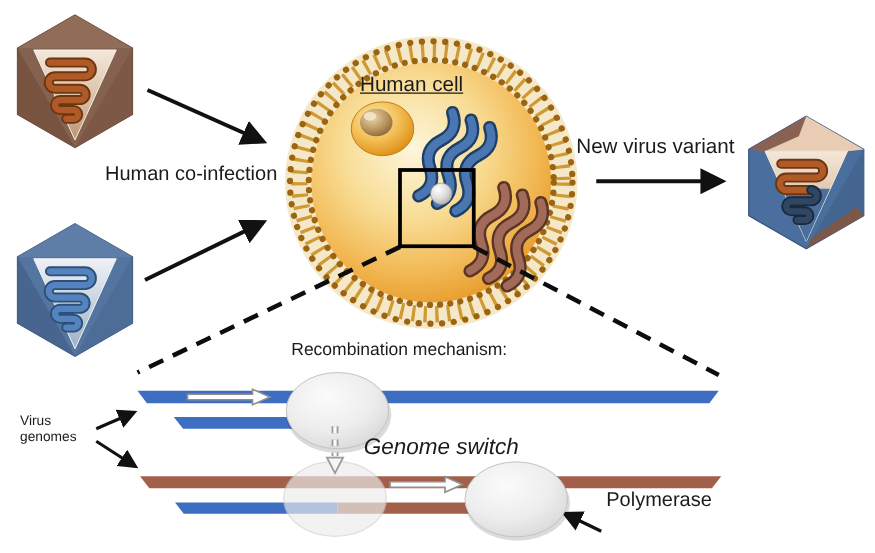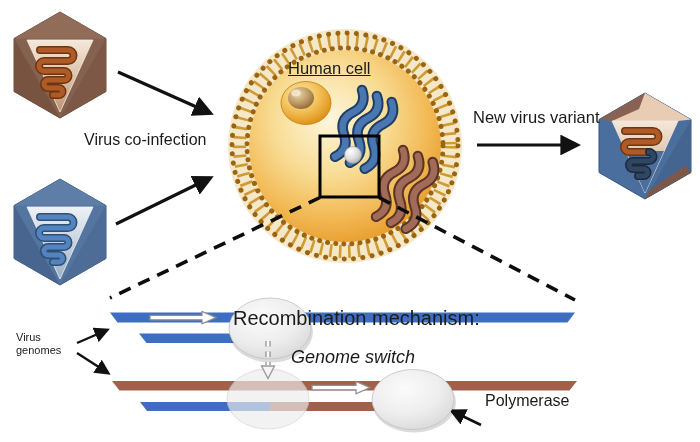--- a/index.html
+++ b/index.html
@@ -3,22 +3,22 @@
 <meta charset="utf-8">
 <style>
   html,body{margin:0;padding:0;}
   body{width:700px;height:442px;background:#ffffff;position:relative;overflow:hidden;
        font-family:"Liberation Sans",sans-serif;}
   #canvas{position:absolute;left:0;top:0;}
   .label{position:absolute;color:#1b1b1b;white-space:nowrap;
          font-family:"Liberation Sans",sans-serif;}
   .lbl-coinfection{left:84px;top:131px;font-size:16px;}
   .lbl-humancell{left:288px;top:59px;font-size:16.5px;text-decoration:underline;}
-  .lbl-newvariant{left:461px;top:108px;font-size:16.5px;margin-left:12px;}
-  .lbl-recomb{left:233px;top:271px;font-size:20px;margin-top:36px;}
+  .lbl-newvariant{left:461px;top:108px;font-size:16.5px;}
+  .lbl-recomb{left:233px;top:271px;font-size:14px;}
   .lbl-genomeswitch{left:291px;top:347px;font-size:18px;font-style:italic;text-align:center;}
   .lbl-polymerase{left:485px;top:392px;font-size:16px;}
   .lbl-virusgenomes{left:16px;top:331px;width:76px;text-align:left;
                     font-size:11px;line-height:1.2;white-space:normal;}
 </style>
 </head>
 <body>
 
 <svg id="canvas" width="700" height="442" viewBox="0 0 700 442">
   <defs>
@@ -169,21 +169,21 @@
     <ellipse cx="413" cy="399.5" rx="41" ry="30" fill="url(#ovalGrad)" stroke="#c2c2c2" stroke-width="0.8"></ellipse>
   </g>
 
   <g>
     <line x1="268" y1="341" x2="268" y2="365" stroke="#9b9b9b" stroke-width="5.5" stroke-dasharray="5.5 5"></line>
     <line x1="268" y1="341" x2="268" y2="365" stroke="#fcfcfc" stroke-width="2.6" stroke-dasharray="5.5 5"></line>
     <polygon points="261.5,366 274.5,366 268,378.5" fill="#f5f5f5" stroke="#9b9b9b" stroke-width="1.4"></polygon>
   </g>
 </svg>
 
-<div class="label lbl-coinfection">Virus co-infection</div>
+<div class="label lbl-coinfection">Human co-infection</div>
 <div class="label lbl-humancell">Human cell</div>
 <div class="label lbl-newvariant">New virus variant</div>
 <div class="label lbl-recomb">Recombination mechanism:</div>
 <div class="label lbl-genomeswitch">Genome switch</div>
 <div class="label lbl-polymerase">Polymerase</div>
 <div class="label lbl-virusgenomes">
   <span>Virus</span><br>
   <span>genomes</span>
 </div>
 

